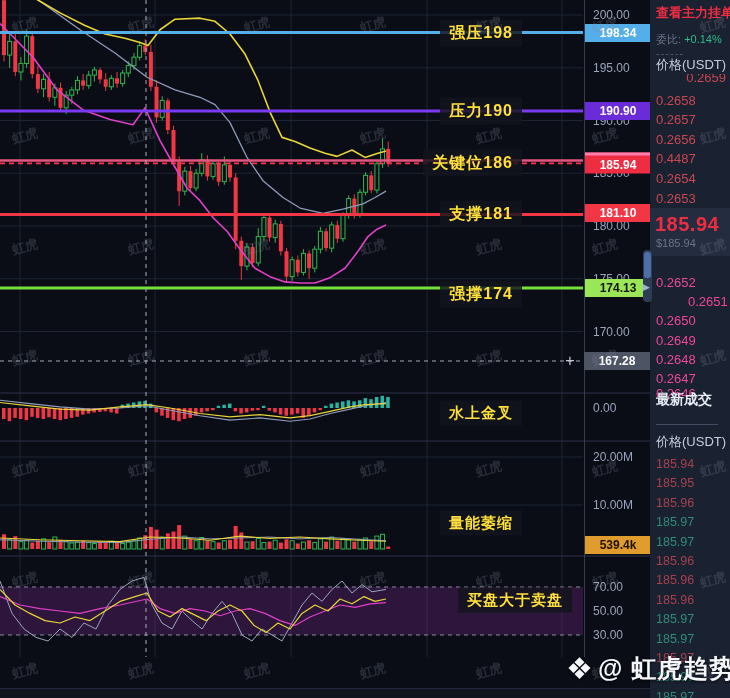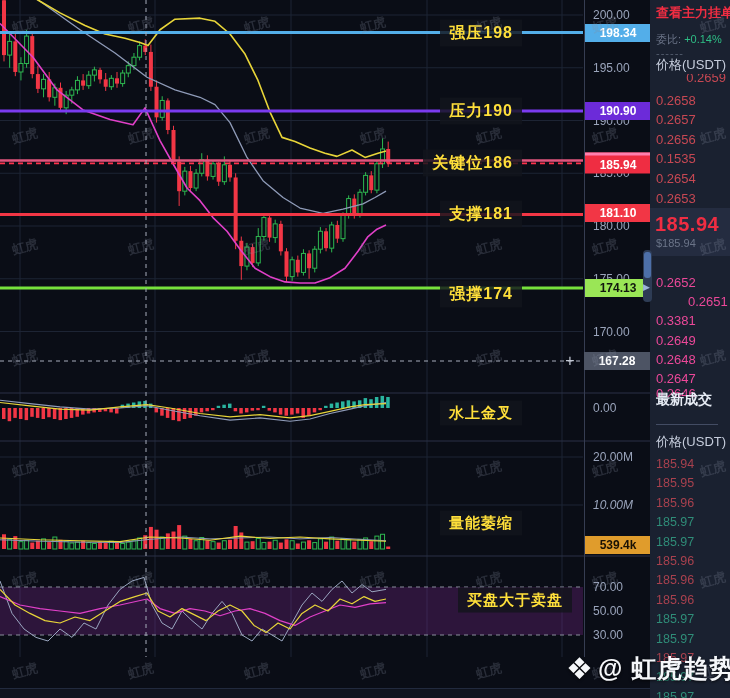--- a/index.html
+++ b/index.html
@@ -384,21 +384,21 @@
         <div class="tick" style="top: 67.75px;">195.00</div>
         <div class="tick" style="top: 120.5px;">190.00</div>
         <div class="tick" style="top: 173.25px;">185.00</div>
         <div class="tick" style="top: 226px;">180.00</div>
         <div class="tick" style="top: 278.75px;">175.00</div>
         <div class="tick" style="top: 331.5px;">170.00</div>
       </div>
     <div id="sub-ticks">
         <div class="tick" style="top: 408px;">0.00</div>
         <div class="tick" style="top: 457px;">20.00M</div>
-        <div class="tick" style="top: 505px; font-style: italic;">10.00M</div>
+        <div class="tick" style="top: 505px;">10.00M</div>
         <div class="tick" style="top: 587px;">70.00</div>
         <div class="tick" style="top: 611px;">50.00</div>
         <div class="tick" style="top: 635px;">30.00</div>
         <div class="axis-label" style="top: 545px; background: rgb(224, 156, 44); color: rgb(26, 18, 5);">539.4k</div>
       </div>
     <div id="level-axis-labels">
         <div class="axis-label" style="top: 32.513px; background: rgb(83, 174, 233); color: rgb(255, 255, 255);">198.34</div>
         <div class="axis-label" style="top: 111.005px; background: rgb(108, 43, 217); color: rgb(255, 255, 255);">190.90</div>
         <div class="axis-label" style="top: 163.333px; background: rgb(239, 45, 66); color: rgb(255, 255, 255); border-top: 3px solid rgb(255, 127, 174);">185.94</div>
         <div class="axis-label" style="top: 213px; background: rgb(242, 54, 69); color: #ffffff;">181.10</div>
@@ -433,32 +433,32 @@
   </div>
   <div id="dashes">------</div>
   <div class="sb-price-header" style="top:56px;">价格(USDT)</div>
   <div id="asks">
       <div class="clip-row" style="top: 74px; height: 12px; text-align: right;">
         <span class="ask" style="transform: translateY(-4px);">0.2659</span>
       </div>
       <div class="ob-row ask" style="top: 99.6px;">0.2658</div>
       <div class="ob-row ask" style="top: 119.2px;">0.2657</div>
       <div class="ob-row ask" style="top: 138.8px;">0.2656</div>
-      <div class="ob-row ask" style="top: 158.4px;">0.1535</div>
+      <div class="ob-row ask" style="top: 158.4px;">0.4487</div>
       <div class="ob-row ask" style="top: 178px;">0.2654</div>
       <div class="ob-row ask" style="top: 197.6px;">0.2653</div>
     </div>
   <div id="last-block">
     <div id="last-price">185.94</div>
     <div id="last-usd">$185.94</div>
   </div>
   <div id="bids">
       <div class="ob-row bid" style="top: 282px;">0.2652</div>
       <div class="ob-row bid" style="top: 301.2px; margin-left: 32px;">0.2651</div>
-      <div class="ob-row bid" style="top: 320.4px;">0.3381</div>
+      <div class="ob-row bid" style="top: 320.4px;">0.2650</div>
       <div class="ob-row bid" style="top: 339.6px;">0.2649</div>
       <div class="ob-row bid" style="top: 358.8px;">0.2648</div>
       <div class="ob-row bid" style="top: 378px;">0.2647</div>
       <div class="clip-row" style="top: 386px; height: 11px;">
         <span class="bid">0.2646</span>
       </div>
     </div>
   <div id="trades-header">最新成交</div>
   <div id="trades-sep"></div>
   <div class="sb-price-header" style="top:433px;">价格(USDT)</div>

